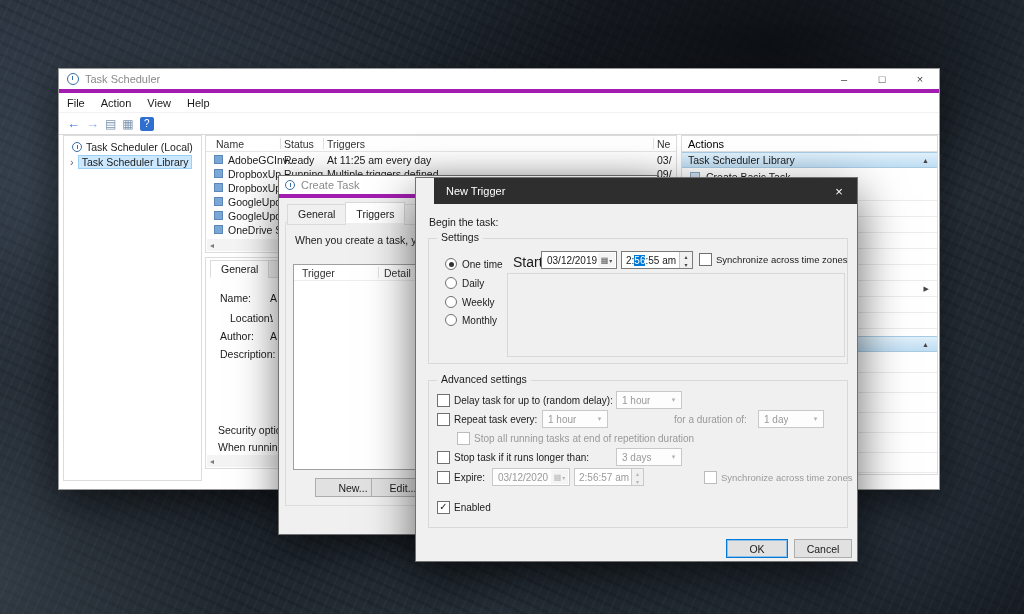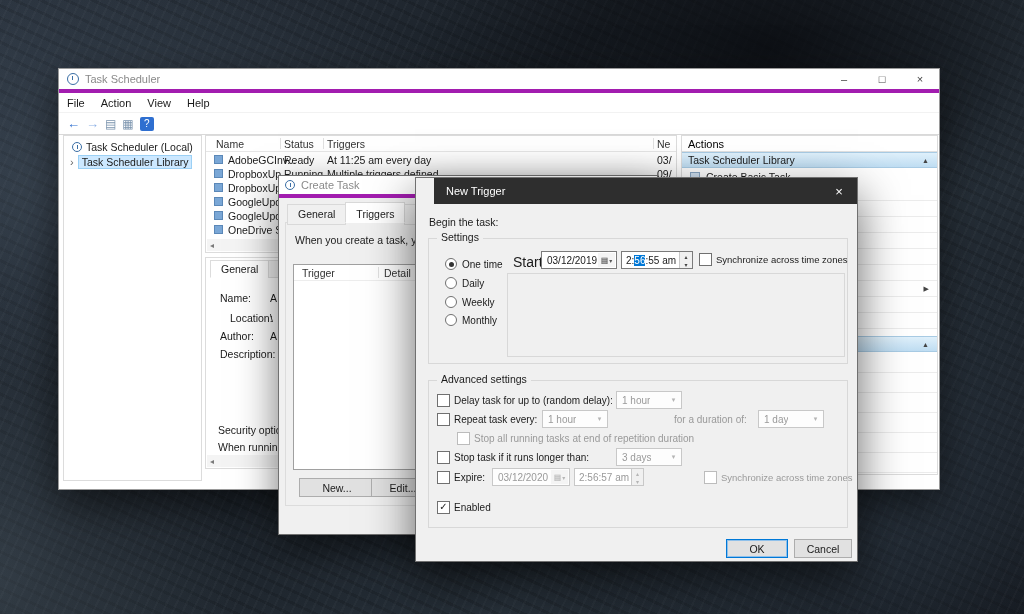--- a/index.html
+++ b/index.html
@@ -283,21 +283,21 @@
     </div>
     <div class="gpage" style="left:6px;top:46px;width:367px;height:284px"></div>
     <span class="intro" style="left:16px;top:58px">When you create a task, you c</span>
     <div class="clist" style="left:14px;top:88px;width:352px;height:206px">
       <div class="clhead">
         <span class="hcell" style="left:8px">Trigger</span>
         <span class="hcell" style="left:90px">Detail</span>
         <span class="vline" style="left:84px"></span>
       </div>
     </div>
-    <div class="pbtn" style="left:20px;top:302px;width:76px;height:19px;z-index:1">
+    <div class="pbtn" style="left:36px;top:302px;width:76px;height:19px;z-index:1">
       <span>New...</span>
     </div>
     <div class="pbtn" style="left:92px;top:302px;width:64px;height:19px;z-index:1">
       <span>Edit...</span>
     </div>
   </div>
 
   <div class="win dlg" style="left:415px;top:177px;width:443px;height:385px;z-index:3;box-shadow:0 18px 44px rgba(0,0,0,.6)">
     <div class="dtbar">
       <span class="dttl">New Trigger</span>

